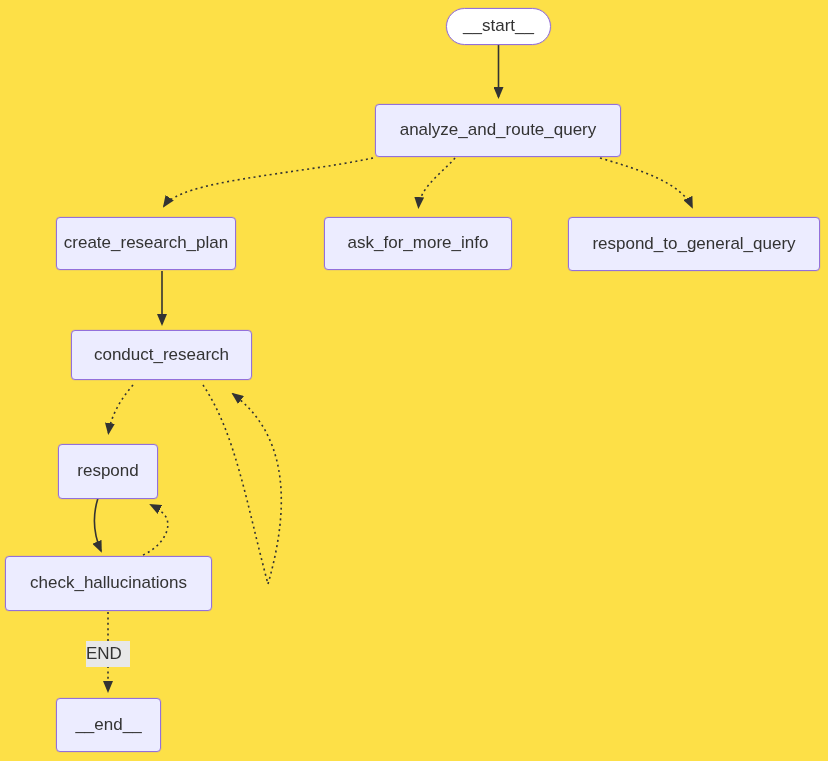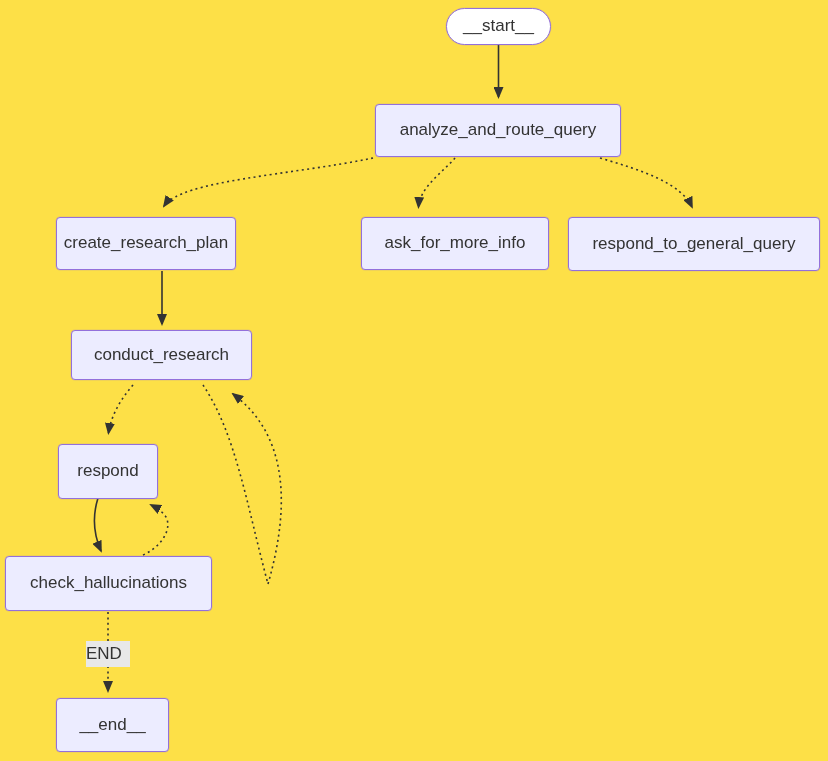--- a/index.html
+++ b/index.html
@@ -46,26 +46,26 @@
     white-space: nowrap;
     box-shadow: 0 0 0 0.5px rgba(147,112,219,0.25);
   }
   .node.stadium {
     border-radius: 18.5px;
     background: #ffffff;
   }
   .node-start          { left: 446px; top: 8px;   width: 105px; height: 37px; }
   .node-analyze        { left: 375px; top: 104px; width: 246px; height: 53px; }
   .node-create         { left: 56px;  top: 217px; width: 180px; height: 53px; }
-  .node-ask            { left: 324px; top: 217px; width: 188px; height: 53px; margin-left: 37px; }
+  .node-ask            { left: 324px; top: 217px; width: 188px; height: 53px; }
   .node-respond-general{ left: 568px; top: 217px; width: 252px; height: 54px; }
   .node-conduct        { left: 71px;  top: 330px; width: 181px; height: 50px; }
   .node-respond        { left: 58px;  top: 444px; width: 100px; height: 55px; }
   .node-check          { left: 5px;   top: 556px; width: 207px; height: 55px; }
-  .node-end            { left: 56px;  top: 698px; width: 113px; height: 54px; text-align: right; }
+  .node-end            { left: 56px;  top: 698px; width: 105px; height: 54px; text-align: right; }
   .edge-label {
     position: absolute;
     left: 86px;
     top: 641px;
     width: 44px;
     height: 26px;
     background: #e8e8e8;
     color: #333333;
     font-size: 17px;
     display: flex;

